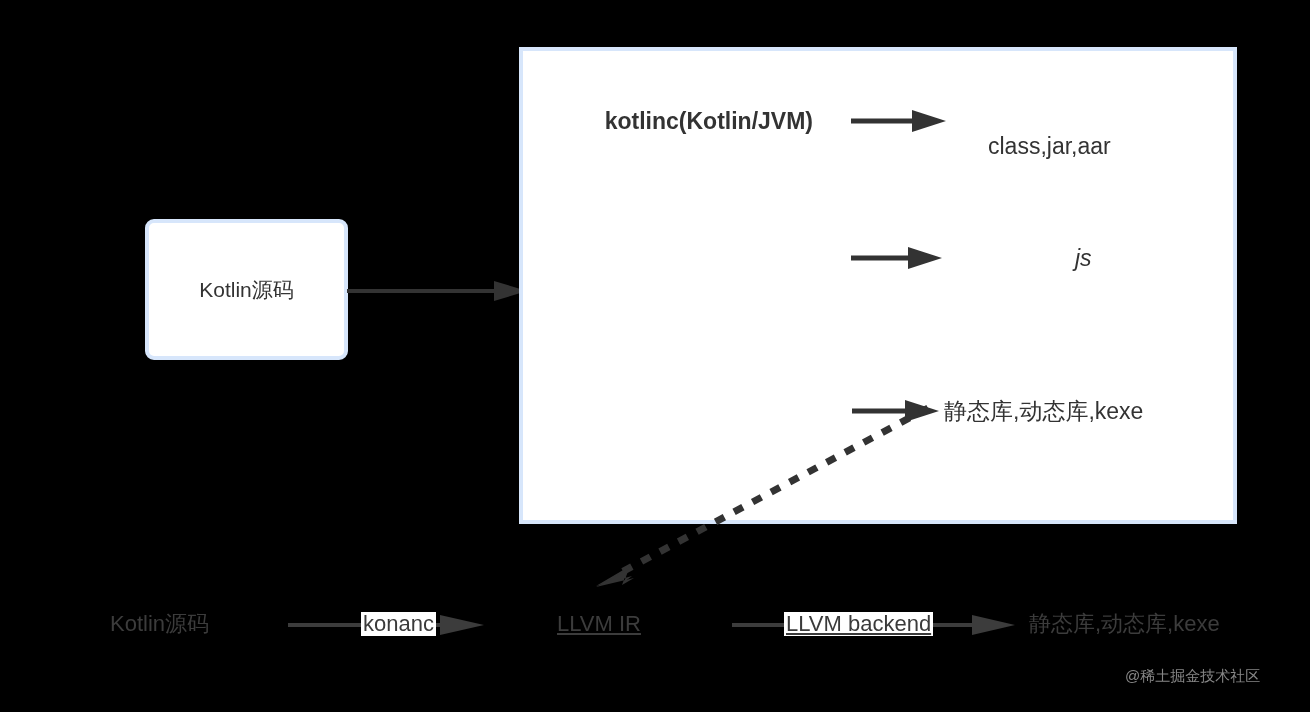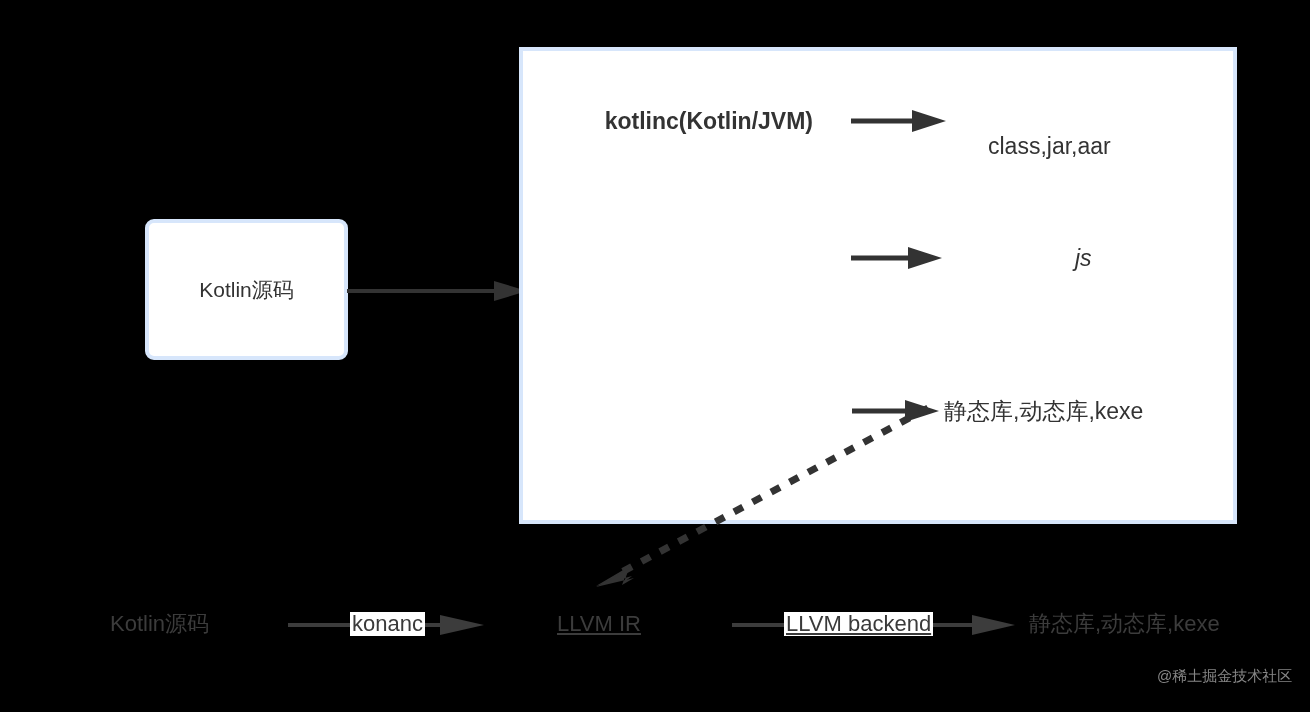--- a/index.html
+++ b/index.html
@@ -147,29 +147,29 @@
   </div>
 
   <div class="abs dim-text" style="left:110px; top:613px;">Kotlin源码</div>
 
   <div class="abs" style="left:288px; top:613px;">
     <svg class="arrow-svg" width="198" height="24" viewBox="0 0 198 24" aria-hidden="true">
       <line x1="0" y1="12" x2="168" y2="12" stroke="#3c3c3c" stroke-width="4"></line>
       <polygon points="152,2 196,12 152,22" fill="#3c3c3c"></polygon>
     </svg>
   </div>
-  <div class="abs edge-label" style="left:350px; top:612px;">konanc</div>
+  <div class="abs edge-label" style="left:361px; top:612px;">konanc</div>
 
   <div class="abs dim-text" style="left:557px; top:613px;text-decoration:underline;">LLVM IR</div>
 
   <div class="abs" style="left:732px; top:613px;">
     <svg class="arrow-svg" width="285" height="24" viewBox="0 0 285 24" aria-hidden="true">
       <line x1="0" y1="12" x2="255" y2="12" stroke="#3c3c3c" stroke-width="4"></line>
       <polygon points="240,2 283,12 240,22" fill="#3c3c3c"></polygon>
     </svg>
   </div>
   <div class="abs edge-label" style="left:784px; top:612px;text-decoration:underline;">LLVM backend</div>
 
   <div class="abs dim-text" style="left:1029px; top:613px;">静态库,动态库,kexe</div>
 
-  <div class="abs" id="watermark" style="left:1125px; top:668px;margin-left:32px;">@稀土掘金技术社区</div>
+  <div class="abs" id="watermark" style="left:1125px; top:668px;">@稀土掘金技术社区</div>
 
 </div>
 
 </body></html>

